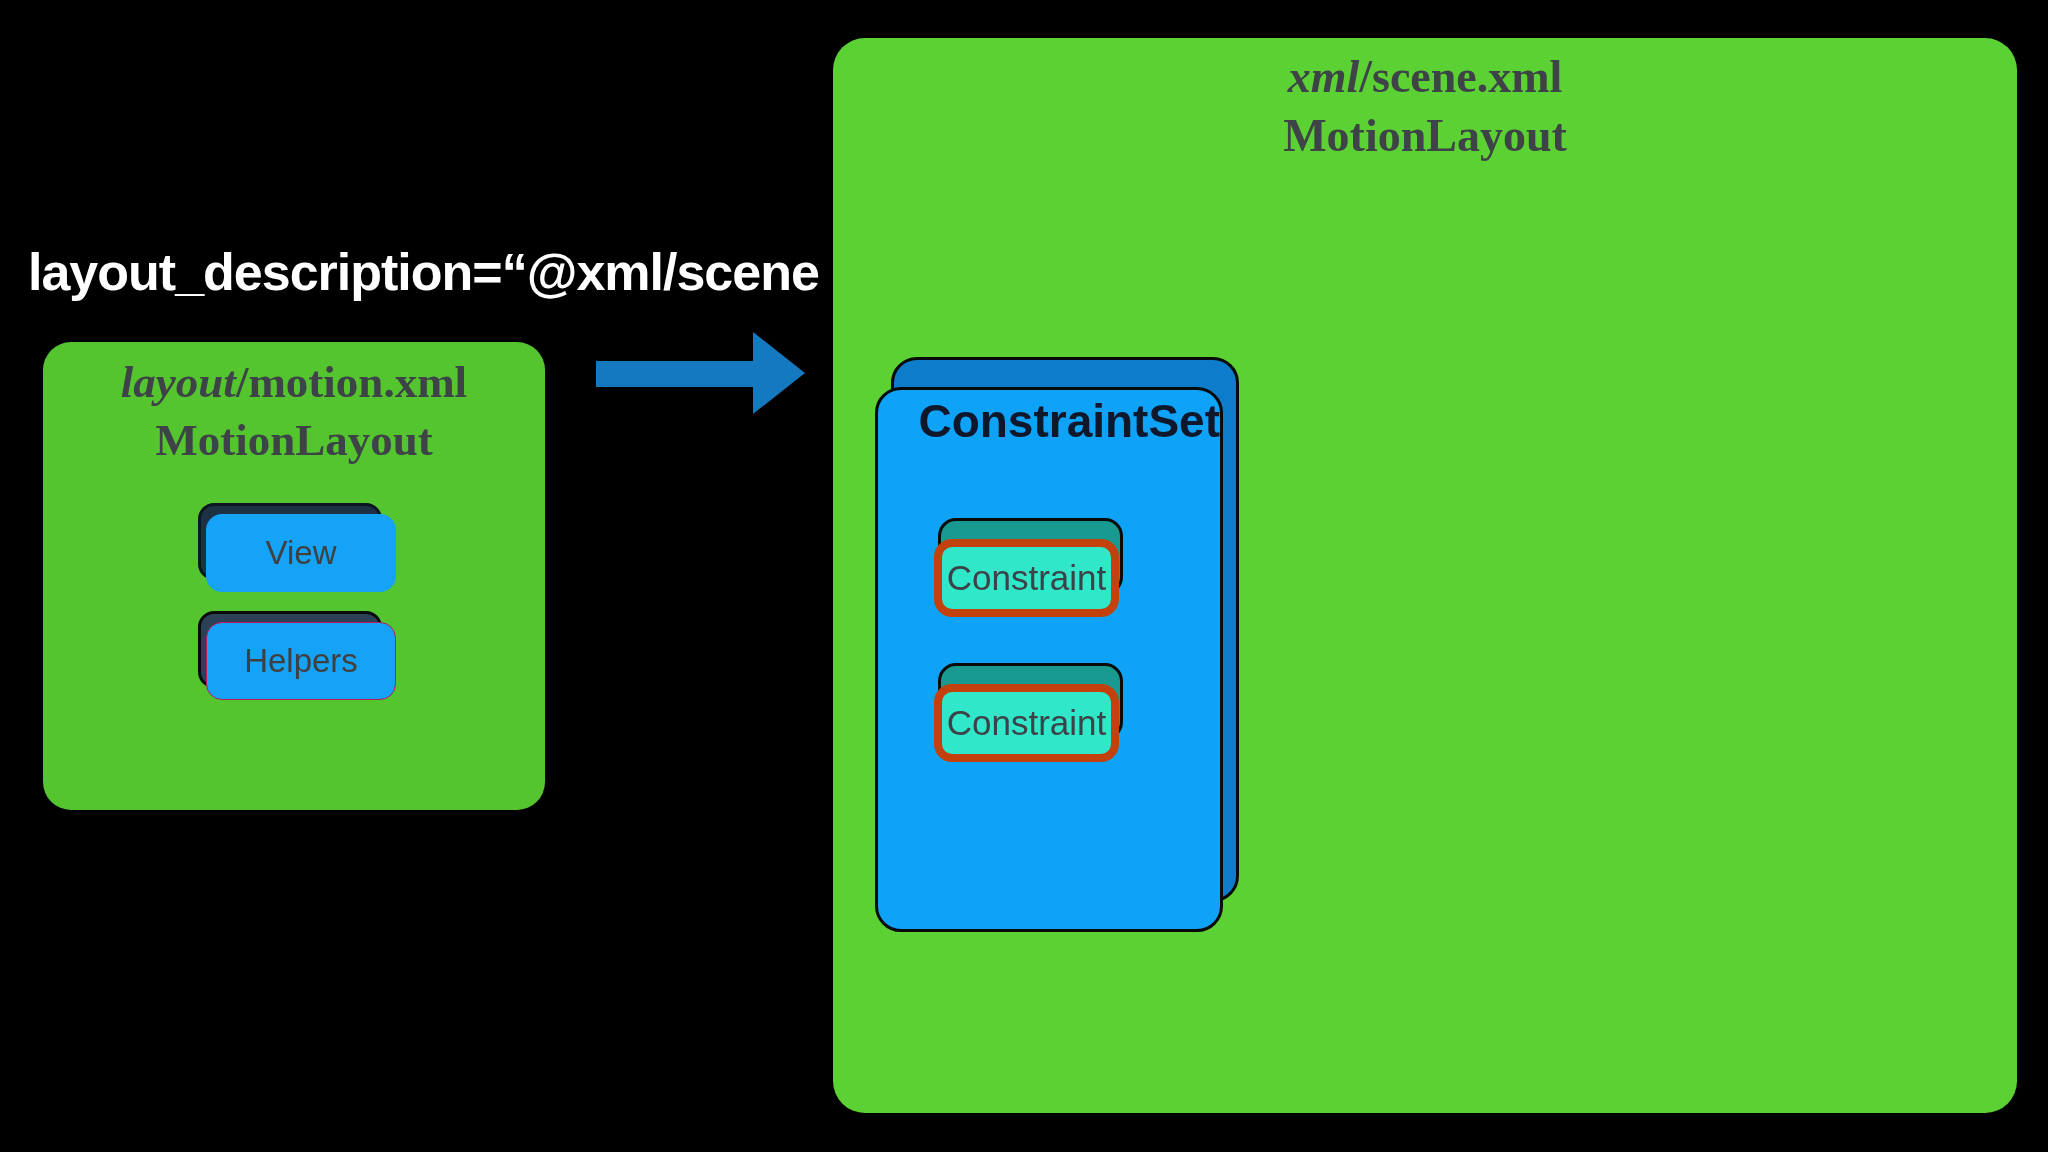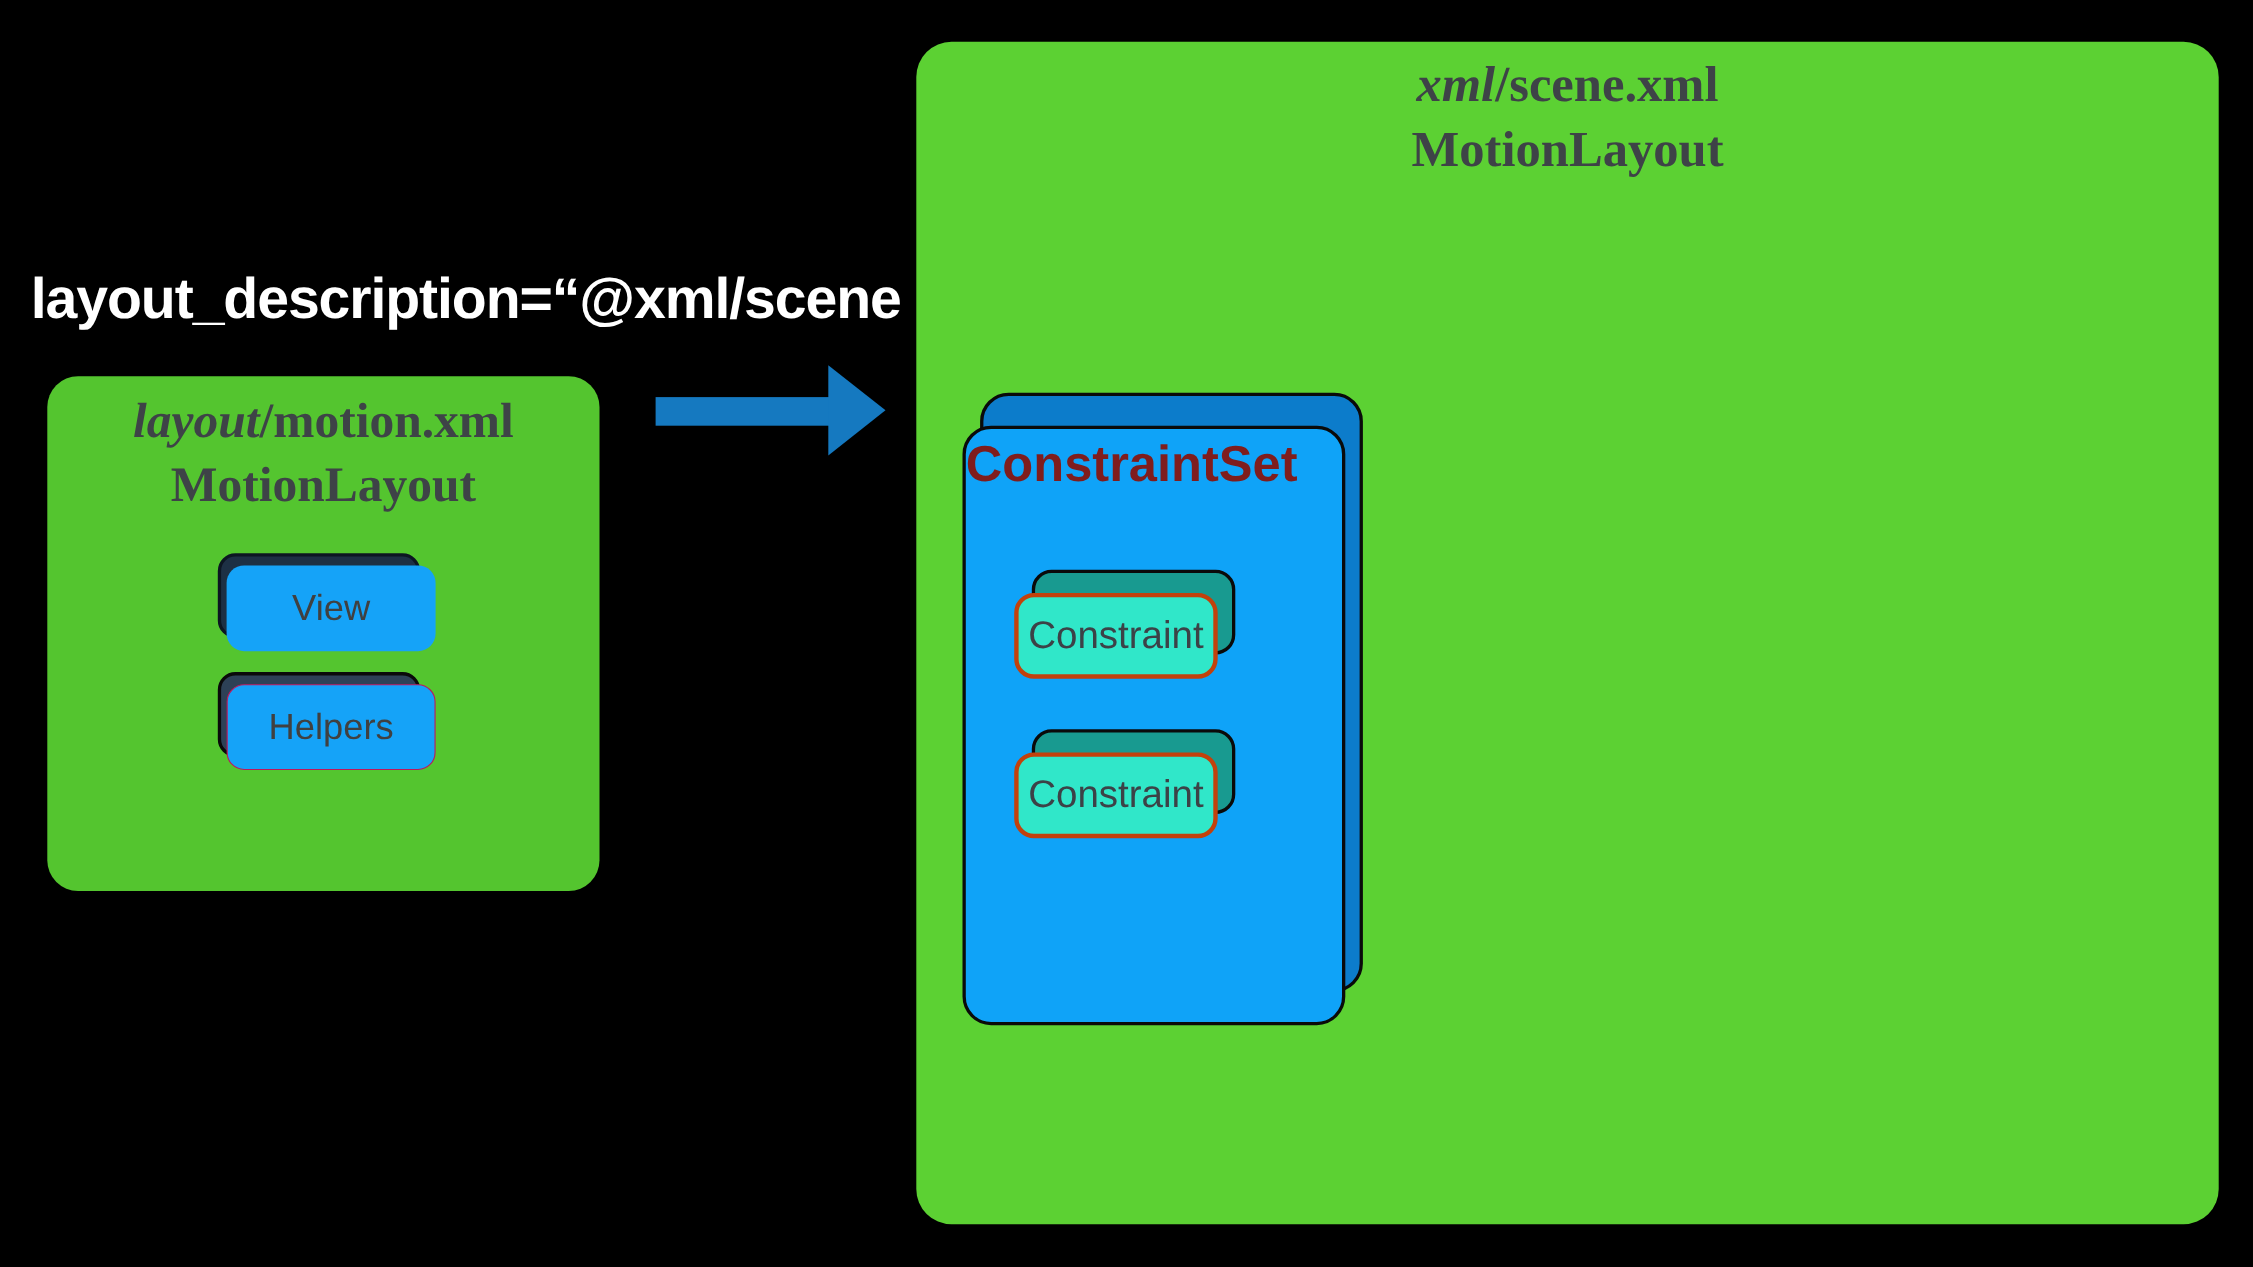--- a/index.html
+++ b/index.html
@@ -117,39 +117,39 @@
   .cset-front {
     left: 16px; top: 38px;
     width: 348px; height: 545px;
     background: #0fa3f8;
     border: 3px solid #0a0a0a;
     border-radius: 26px;
   }
   .cset-title {
     width: 100%;
     margin-top: 4px;
-    text-align: left;
-    color: #7f1d1d;
+    text-align: right;
+    color: #0f172a;
     font-size: 46px;
     font-weight: bold;
   }
 
   
   .stack.constraint1 { left: 40px; top: 128px; width: 210px; height: 102px; }
   .stack.constraint2 { left: 40px; top: 273px; width: 210px; height: 102px; }
   .constraint-back {
     left: 20px; top: 0; width: 185px; height: 77px;
     background: #189a90;
     border: 3px solid #0a0a0a;
     border-radius: 18px;
   }
   .constraint-front {
-    left: 4px; top: 21px; width: 185px; height: 78px;
+    left: 16px; top: 21px; width: 185px; height: 78px;
     background: #30e7c9;
-    border: 4px solid #c2410c;
+    border: 8px solid #c2410c;
     border-radius: 18px;
     display: flex; align-items: center; justify-content: center;
   }
   .constraint-label {
     color: #3c4247;
     font-size: 35px;
   }
 </style>
 </head>
 <body>

